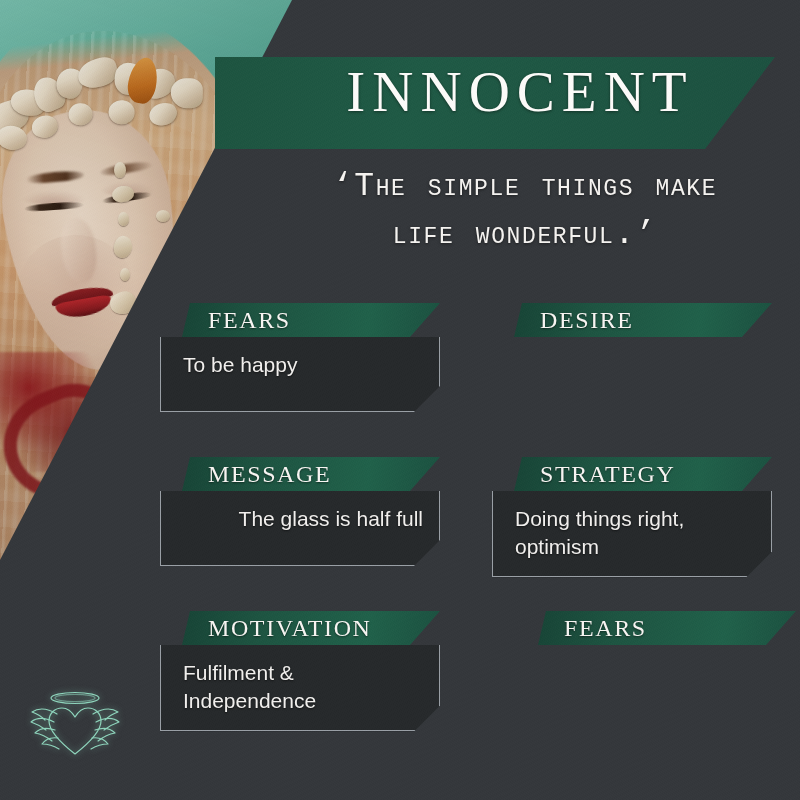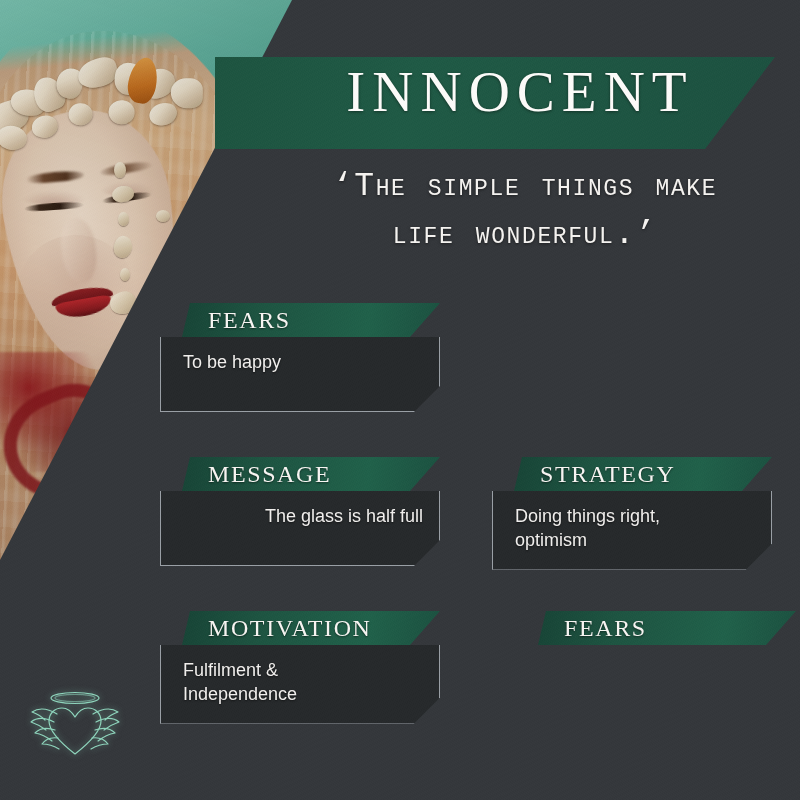--- a/index.html
+++ b/index.html
@@ -293,21 +293,21 @@
     min-height: 74px;
     background: #26292b;
     border: 1.5px solid #9aa0a6;
     border-top: none;
     clip-path: polygon(0 0, 100% 0, 100% calc(100% - 26px), calc(100% - 26px) 100%, 0 100%);
     box-shadow: 0 2px 6px rgba(0,0,0,0.35);
   }
   .card-body-inner {
     padding: 14px 16px 16px 22px;
     font-family: "Liberation Sans", sans-serif;
-    font-size: 18px;
+    font-size: 21px;
     line-height: 1.32;
     color: #f2f0ee;
     text-shadow: 0 1px 2px rgba(0,0,0,0.55);
     white-space: pre-line;
   }
 
   
   #card-goal       { left: 160px; top: 303px; }
   #card-desire     { left: 492px; top: 303px; }
   #card-message    { left: 160px; top: 457px; text-align: right; }
@@ -408,20 +408,23 @@
   <div class="card" id="card-goal">
     <div class="card-header">
       <span class="card-header-text">FEARS</span>
     </div>
     <div class="card-body">
       <div class="card-body-inner">To be happy</div>
     </div>
   </div>
 
   <div class="card" id="card-desire">
+    <div class="card-header">
+      <span class="card-header-text">DESIRE</span>
+    </div>
   </div>
 
   <div class="card" id="card-message">
     <div class="card-header">
       <span class="card-header-text">MESSAGE</span>
     </div>
     <div class="card-body">
       <div class="card-body-inner">The glass is half full</div>
     </div>
   </div>

